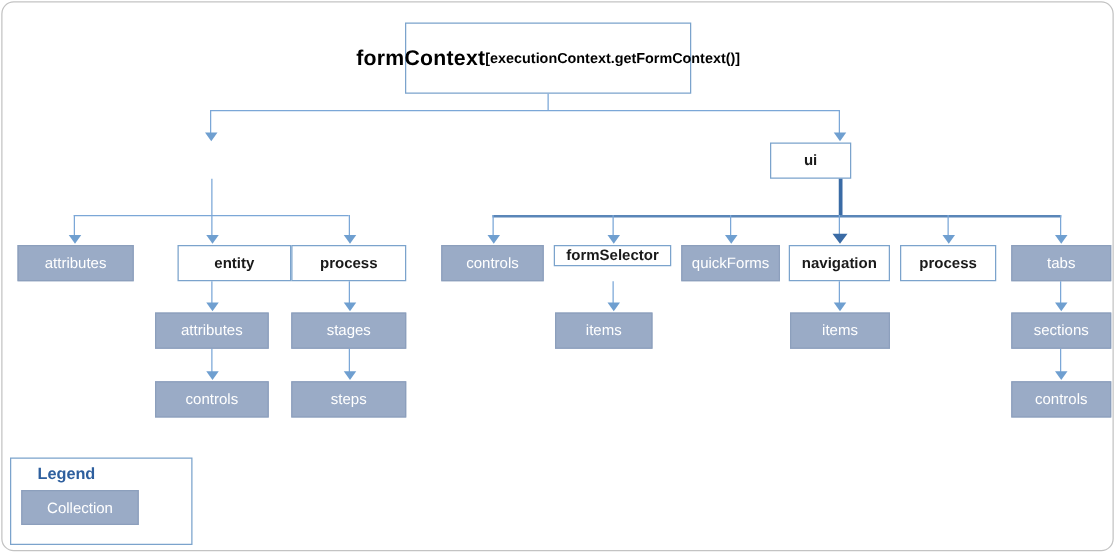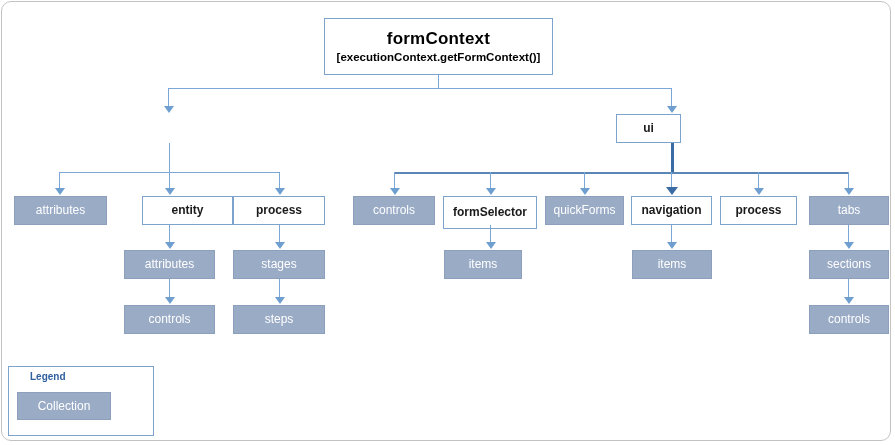--- a/index.html
+++ b/index.html
@@ -47,21 +47,20 @@
   .node.collection {
     background: #9aabc6;
     border: 1px solid #8c9fbc;
     color: #ffffff;
     font-weight: normal;
     font-size: 12px;
   }
   .node.root {
     border: 1px solid #7ba3cc;
     background: #ffffff;
-    flex-direction: column;
     justify-content: center;
   }
   .root-title {
     font-size: 17px;
     font-weight: bold;
     color: #000000;
     letter-spacing: 0.2px;
   }
   .root-sub {
     font-size: 11.5px;
@@ -111,21 +110,21 @@
     width: 146px;
     height: 70px;
     border: 1px solid #7ba3cc;
     background: #ffffff;
     box-sizing: border-box;
   }
   #legend-title {
     position: absolute;
     left: 8px;
     top: 4px;
-    font-size: 10px;
+    font-size: 13px;
     color: #2e5f9e;
     font-weight: bold;
     padding-left: 13px;
   }
   #legend-swatch {
     position: absolute;
     left: 8px;
     top: 25px;
     width: 94px;
     height: 28px;
@@ -220,21 +219,21 @@
   <div class="vline" style="left:671px; top:172px; width:1px; height:17px;"></div>
   <div class="arrow dark" style="left:666px; top:187px;"></div>
   <div class="vline" style="left:758px; top:172px; width:1px; height:17px;"></div>
   <div class="arrow" style="left:754px; top:188px;"></div>
   <div class="vline" style="left:848px; top:172px; width:1px; height:17px;"></div>
   <div class="arrow" style="left:844px; top:188px;"></div>
 
   <div class="node collection" style="left:353px; top:196px; width:82px; height:29px;">
     <span>controls</span>
   </div>
-  <div class="node plain" style="left:443px; top:196px; width:94px; height:33px;">
+  <div class="node plain" style="left:443px; top:196px; width:94px; height:17px;">
     <span>formSelector</span>
   </div>
   <div class="node plain" style="left:631px; top:196px; width:81px; height:29px;">
     <span>navigation</span>
   </div>
   <div class="node collection" style="left:545px; top:196px; width:79px; height:29px;">
     <span>quickForms</span>
   </div>
   <div class="node plain" style="left:720px; top:196px; width:77px; height:29px;">
     <span>process</span>

